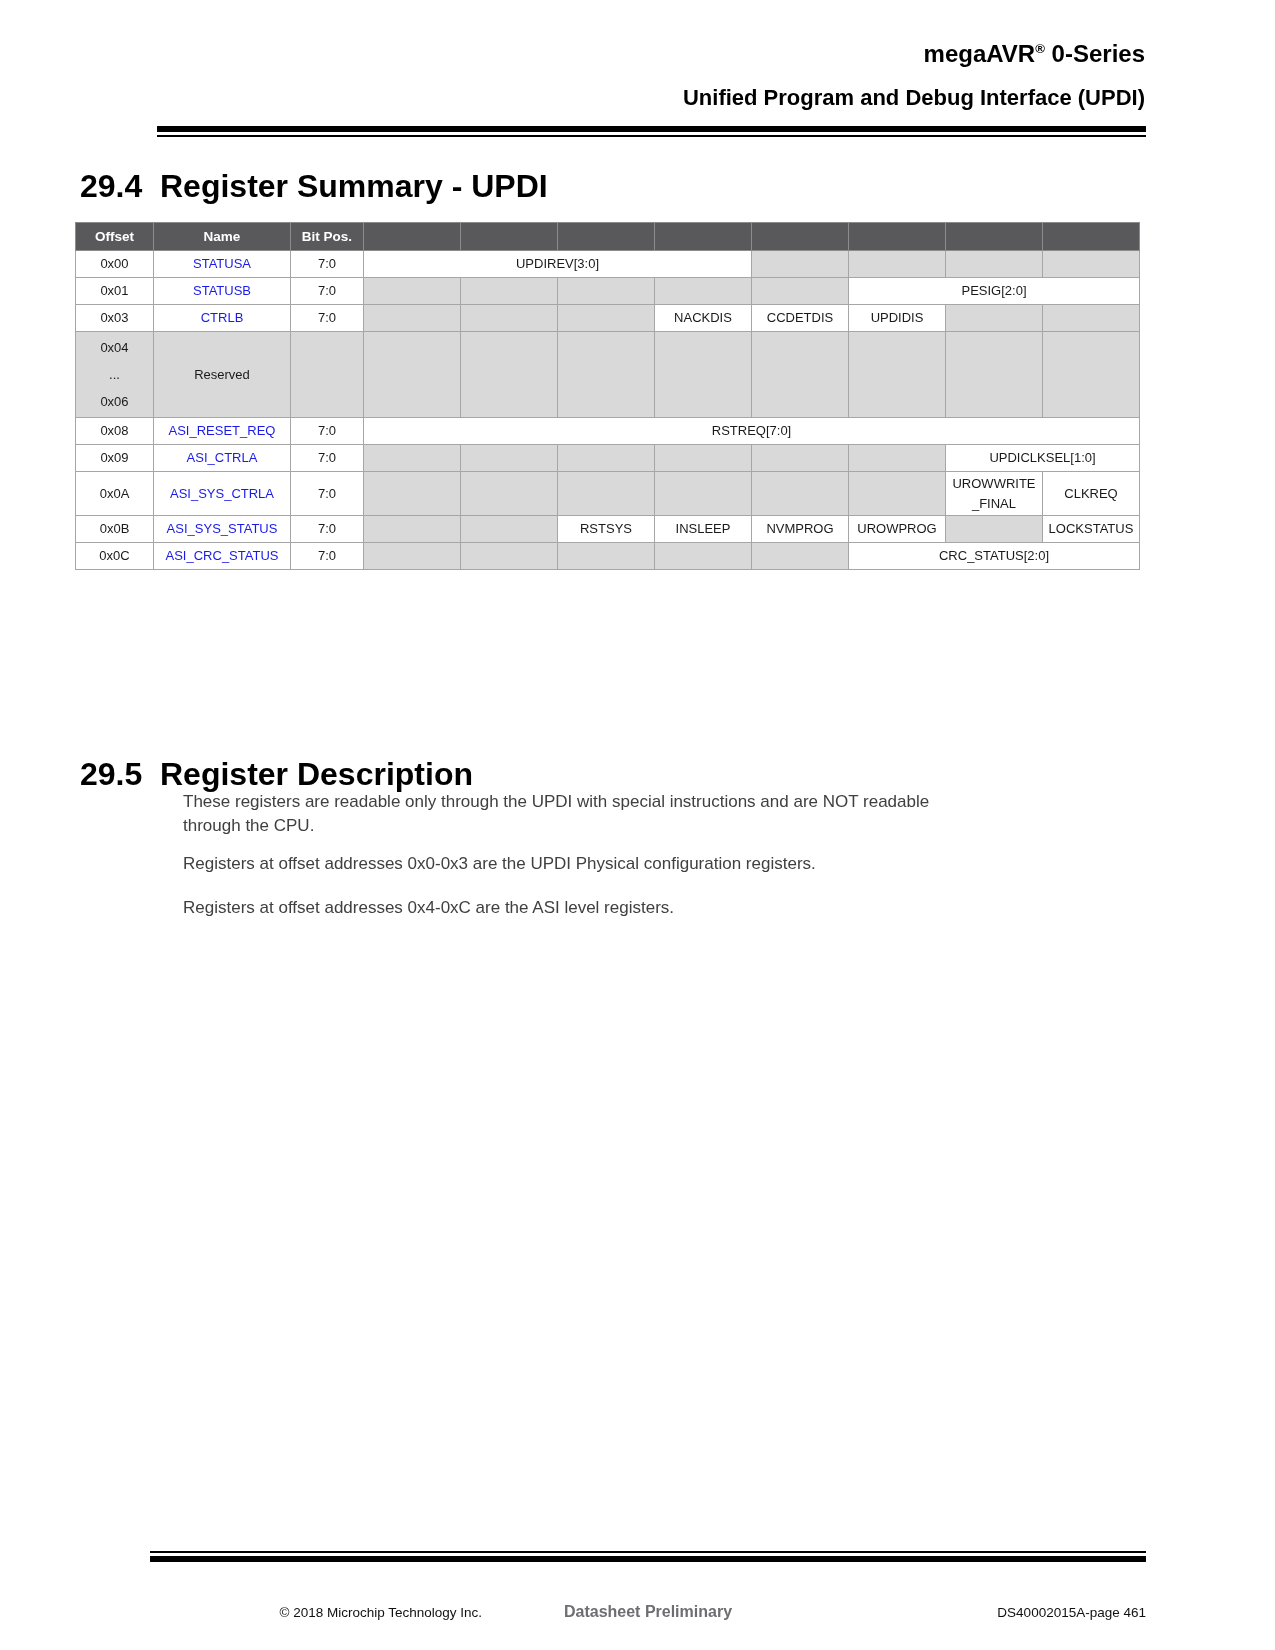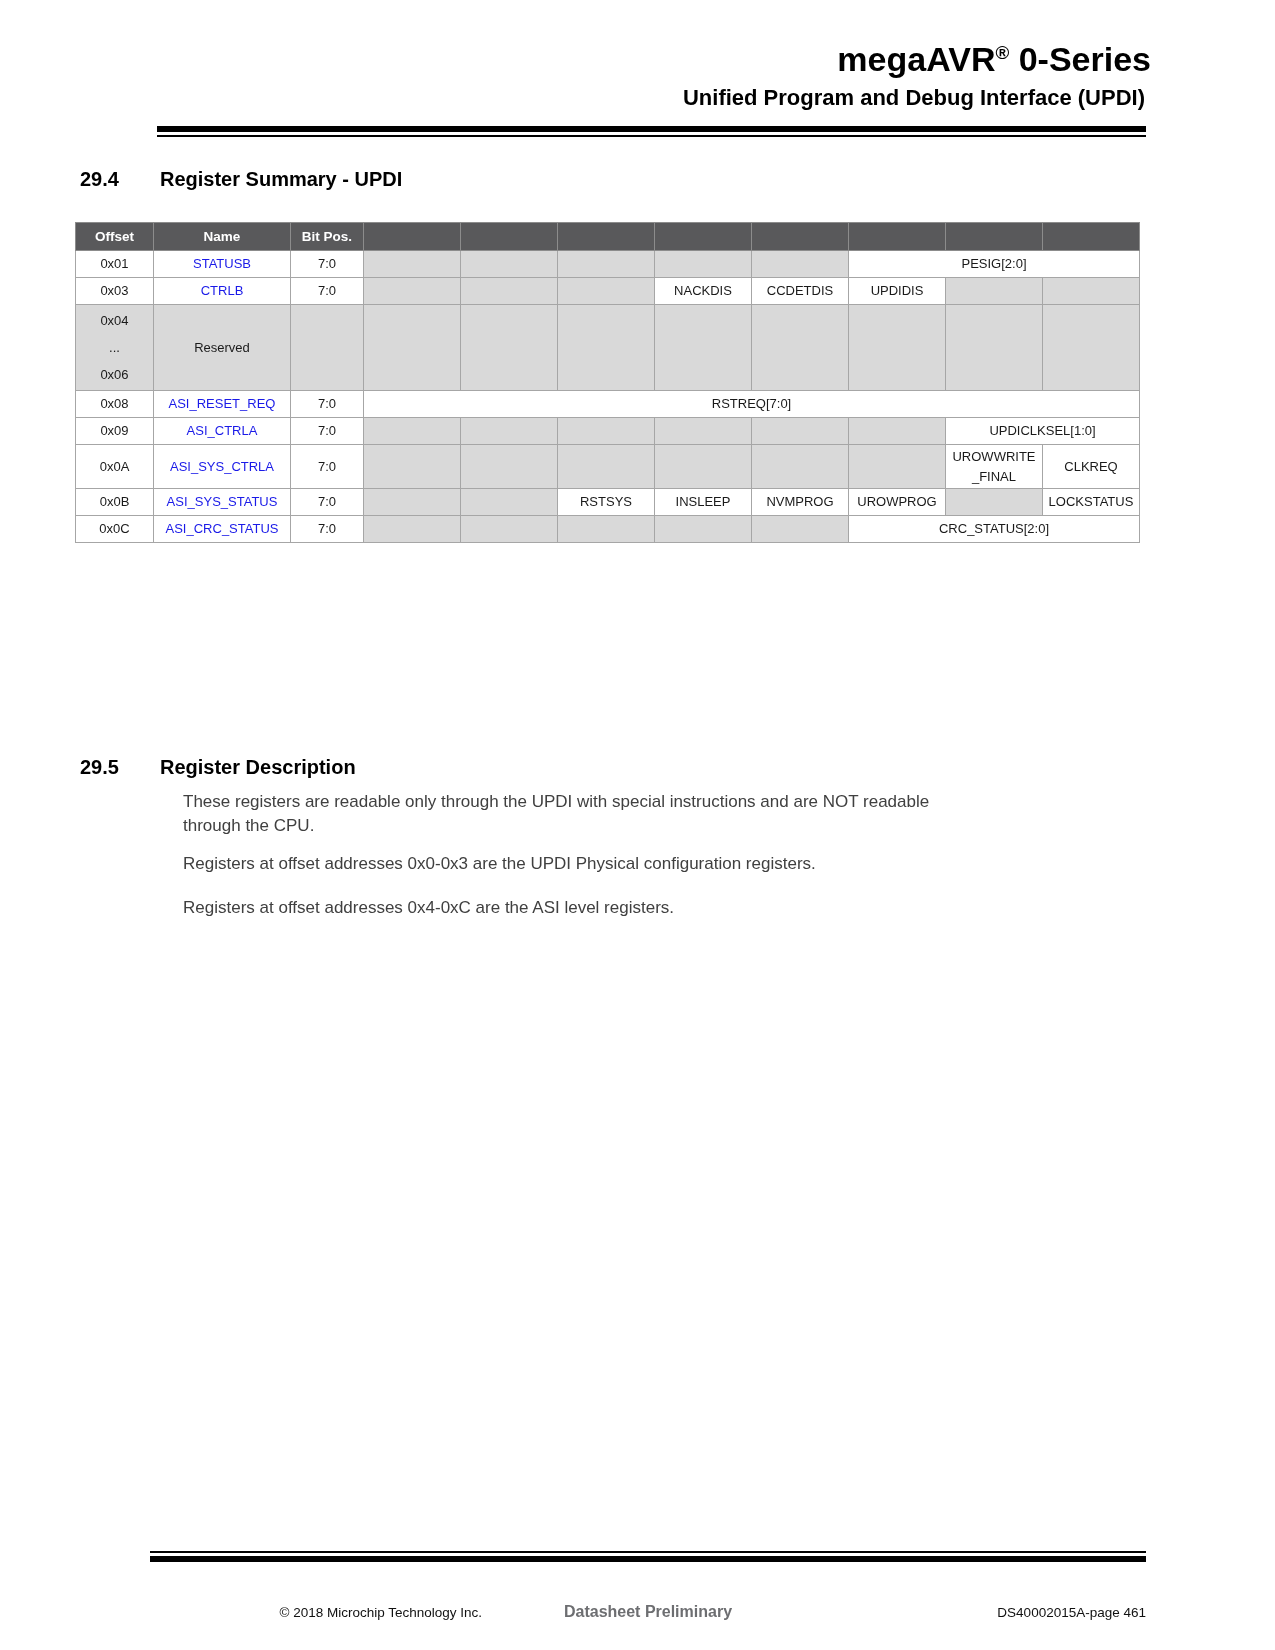--- a/index.html
+++ b/index.html
@@ -10,22 +10,22 @@
     height: 1650px;
     background: #ffffff;
     font-family: "Liberation Sans", sans-serif;
     color: #1a1a1a;
     overflow: hidden;
   }
   
   .doc-title {
     position: absolute;
     top: 40px;
-    right: 124px;
-    font-size: 34px;
+    right: 130px;
+    font-size: 24px;
     font-weight: bold;
     color: #000;
     letter-spacing: 0;
     white-space: nowrap;
   }
   .doc-title sup { font-size: 0.55em; vertical-align: super; }
   .doc-subtitle {
     position: absolute;
     top: 85px;
     right: 130px;
@@ -36,21 +36,21 @@
   }
   .header-rule { position: absolute; left: 157px; right: 129px; top: 126px; }
   .header-rule .thick { height: 6px; background: #000; }
   .header-rule .thin  { height: 2px; background: #000; margin-top: 3px; }
 
   
   .section-heading {
     position: absolute;
     left: 80px;
     display: flex;
-    font-size: 20px;
+    font-size: 32px;
     font-weight: bold;
     color: #000;
   }
   .section-heading .sec-num { width: 80px; flex: 0 0 80px; }
   #sec-summary { top: 168px; }
   #sec-description { top: 728px; margin-top: 28px; }
 
   
   .reg-table-wrap { position: absolute; left: 75px; top: 222px; }
   table.reg-table {
@@ -156,20 +156,30 @@
             <th></th>
             <th></th>
             <th></th>
             <th></th>
             <th></th>
             <th></th>
           </tr>
         </thead>
         <tbody>
           <tr>
+            <td class="offset-cell">0x00</td>
+            <td class="name-cell link">STATUSA</td>
+            <td class="bitpos-cell">7:0</td>
+            <td colspan="4" class="bit-cell">UPDIREV[3:0]</td>
+            <td class="bit-cell empty"></td>
+            <td class="bit-cell empty"></td>
+            <td class="bit-cell empty"></td>
+            <td class="bit-cell empty"></td>
+          </tr>
+          <tr>
             <td class="offset-cell">0x01</td>
             <td class="name-cell link">STATUSB</td>
             <td class="bitpos-cell">7:0</td>
             <td class="bit-cell empty"></td>
             <td class="bit-cell empty"></td>
             <td class="bit-cell empty"></td>
             <td class="bit-cell empty"></td>
             <td class="bit-cell empty"></td>
             <td colspan="3" class="bit-cell">PESIG[2:0]</td>
           </tr>

